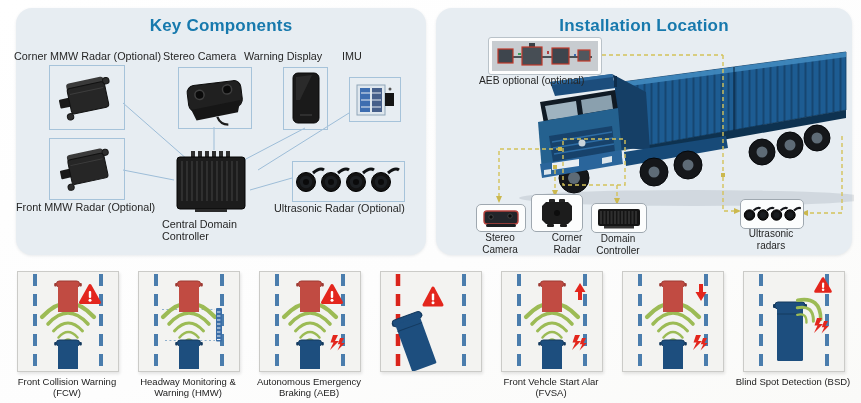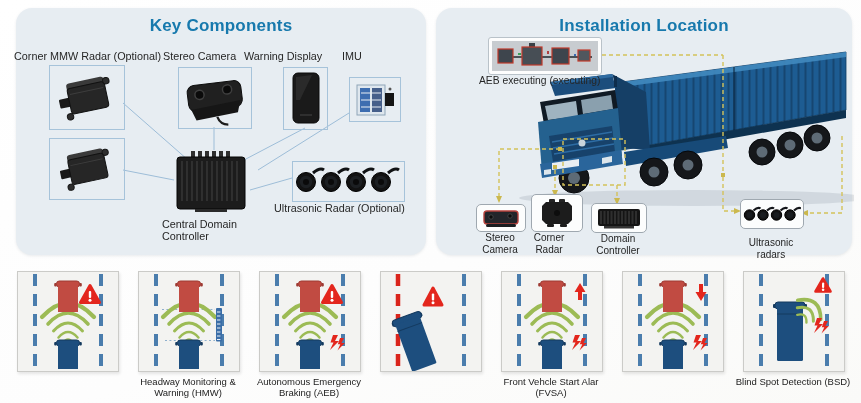--- a/index.html
+++ b/index.html
@@ -163,20 +163,21 @@
           <g transform="translate(75,0)">
             <path d="M17 8 Q24 2 28 5" stroke="#101214" stroke-width="3" fill="none"></path>
             <circle cx="10" cy="17" r="9.5" fill="#121212" stroke="#000"></circle>
             <circle cx="10" cy="17" r="6.2" fill="#1c1f22"></circle>
               <circle cx="10" cy="17" r="3" fill="#0a0a0a"></circle>
           </g>
         </g>
       </svg>
     </div>
 
+    <div class="clabel" style="left:0px;top:193px;width:142px">Front MMW Radar (Optional)</div>
     <div class="clabel" style="left:146px;top:210px;width:105px">Central Domain Controller</div>
     <div class="clabel" style="left:258px;top:194px;width:146px">Ultrasonic Radar (Optional)</div>
   </section>
 
   <section class="panel" style="left:436px;top:8px;width:416px;height:247px">
     <h2 class="ptitle">Installation Location</h2>
 
     <svg class="overlay" style="left:58px;top:40px" width="360" height="160" viewBox="0 0 360 160">
       <defs>
         <pattern id="ribs" width="7" height="10" patternUnits="userSpaceOnUse">
@@ -259,21 +260,21 @@
         <rect x="6" y="8" width="15" height="14" fill="#3e454d" stroke="#c0392b" stroke-width="1.2"></rect>
         <rect x="37" y="2" width="6" height="5" fill="#3a4046"></rect>
         <rect x="30" y="6" width="20" height="18" fill="#474e55" stroke="#c0392b" stroke-width="1.2"></rect>
         <rect x="60" y="7" width="17" height="16" fill="#3e454d" stroke="#c0392b" stroke-width="1.2"></rect>
         <rect x="86" y="9" width="12" height="11" fill="#50575e" stroke="#c0392b" stroke-width="1.2"></rect>
         <rect x="26" y="12" width="3" height="2" fill="#3aa05a"></rect>
         <rect x="55" y="10" width="2" height="3" fill="#b04040"></rect>
         <rect x="82" y="13" width="2" height="2" fill="#3a6ab0"></rect>
       </svg>
     </div>
-    <div class="clabel" style="left:43px;top:67px;width:130px;font-size:10.3px">AEB executing (executing)</div>
+    <div class="clabel" style="left:43px;top:67px;width:130px;font-size:10.3px">AEB optional (optional)</div>
 
     <div class="mountbox" style="left:40px;top:196px;width:48px;height:26px">
       <svg width="44" height="22" viewBox="0 0 44 22">
         <rect x="5" y="4" width="34" height="13" rx="3" fill="#22252a" stroke="#b5413c" stroke-width="1.4"></rect>
         <circle cx="12" cy="10" r="2.2" fill="#0b0b0b" stroke="#4a4a4a" stroke-width="0.8"></circle>
         <circle cx="31" cy="9" r="2.2" fill="#0b0b0b" stroke="#4a4a4a" stroke-width="0.8"></circle>
         <rect x="7" y="17" width="30" height="3" rx="1.5" fill="#1a1d21"></rect>
       </svg>
     </div>
     <div class="mountbox" style="left:95px;top:186px;width:50px;height:36px">
@@ -314,23 +315,23 @@
           <g transform="translate(41.5,3)">
             <path d="M9.5 5.5 Q14 1.5 16.5 3.5" stroke="#14161a" stroke-width="2.2" fill="none"></path>
             <circle cx="5.5" cy="10" r="5.2" fill="#131313" stroke="#000"></circle>
               <circle cx="5.5" cy="10" r="3" fill="#1a1d20"></circle>
           </g>
         </g>
       </svg>
     </div>
 
     <div class="mlabel" style="left:34px;top:224px;width:60px">Stereo Camera</div>
-    <div class="mlabel" style="left:88px;top:224px;width:50px">Corner Radar</div>
+    <div class="mlabel" style="left:106px;top:224px;width:50px">Corner Radar</div>
     <div class="mlabel" style="left:149px;top:225px;width:66px">Domain Controller</div>
-    <div class="mlabel" style="left:300px;top:229px;width:70px">Ultrasonic radars</div>
+    <div class="mlabel" style="left:300px;top:220px;width:70px">Ultrasonic radars</div>
   </section>
 
   <div class="features-row">
 
     <div class="featcell">
       <svg class="featcard" width="100" height="99" viewBox="0 0 100 99">
         <g stroke="#4a7dad" stroke-width="4" stroke-dasharray="12 8">
           <line x1="17" y1="2" x2="17" y2="97"></line>
             <line x1="83" y1="2" x2="83" y2="97"></line>
         </g>
@@ -352,20 +353,24 @@
           <rect x="61.2" y="70" width="2.6" height="3.4" rx="1" fill="#143a5f"></rect>
           <rect x="38.5" y="68" width="23" height="6" rx="2.8" fill="#1d4e7e" stroke="#143a5f"></rect>
           <rect x="40" y="72.5" width="20" height="24.5" fill="#1d4e7e"></rect>
         </g>
         <g>
           <polygon points="72,13.5 81.5,30.5 62.5,30.5" fill="#e3261d" stroke="#e3261d" stroke-width="3" stroke-linejoin="round"></polygon>
           <rect x="70.8" y="19" width="2.4" height="7" rx="1" fill="#fff"></rect>
             <circle cx="72" cy="28.2" r="1.5" fill="#fff"></circle>
         </g>
       </svg>
+      <div class="featlabel">
+        <span>Front Collision Warning</span>
+        <span>(FCW)</span>
+      </div>
     </div>
 
     <div class="featcell">
       <svg class="featcard" width="100" height="99" viewBox="0 0 100 99">
         <g stroke="#4a7dad" stroke-width="4" stroke-dasharray="12 8">
           <line x1="17" y1="2" x2="17" y2="97"></line>
             <line x1="83" y1="2" x2="83" y2="97"></line>
         </g>
         <line x1="23" y1="37.5" x2="76" y2="37.5" stroke="#8fb0cd" stroke-width="1.2" stroke-dasharray="2 2.4"></line>
         <line x1="26" y1="68.5" x2="76" y2="68.5" stroke="#8fb0cd" stroke-width="1.2" stroke-dasharray="2 2.4"></line>

